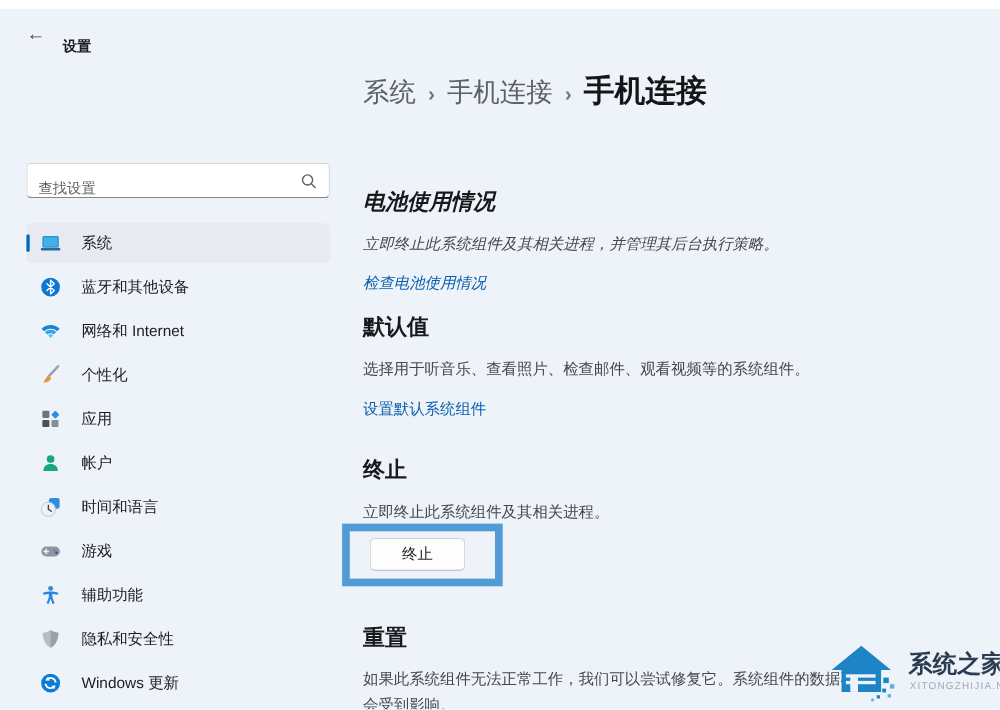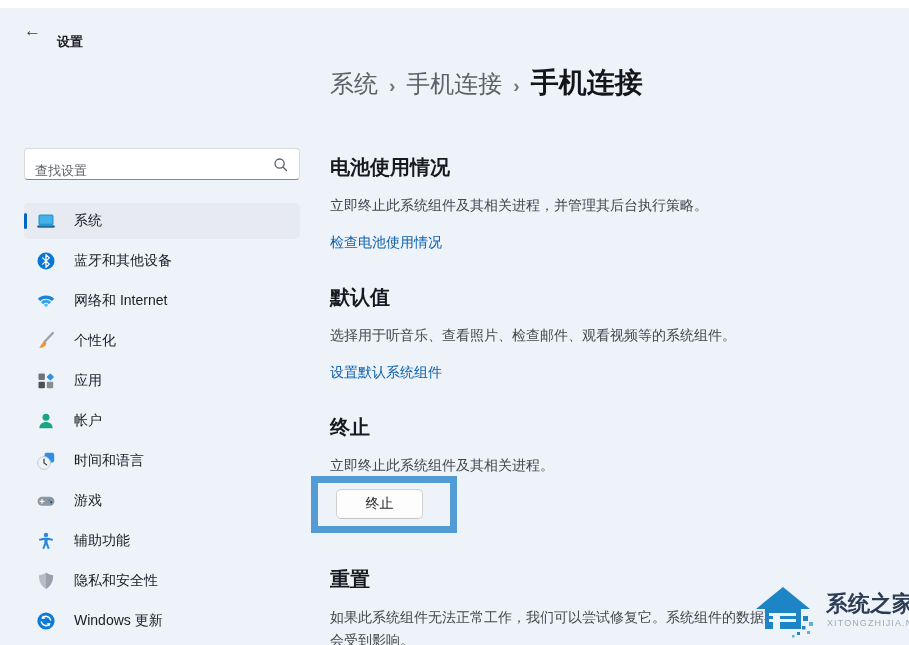--- a/index.html
+++ b/index.html
@@ -57,21 +57,21 @@
   }
   .crumb { font-size:24px; color:#5d6168; font-weight:400; cursor:pointer; }
   .crumb-sep { font-size:19px; color:#70747b; margin:0 11px; }
   .crumb-current { font-size:28px; color:#141518; font-weight:700; }
 
   
   .sec { position:absolute; left:330px; width:565px; }
   .sec h2 { font-size:20px; font-weight:700; color:#17191d; margin:0 0 13px; }
   .sec p  { font-size:14px; color:#44474d; margin:0 0 16px; line-height:23px; }
   .sec .link { font-size:14px; color:var(--link,#0c5fad); cursor:pointer; display:inline-block; }
-  .sec-battery   { top:154px; }
+  .sec-battery   { top:170px;font-style:italic; }
   .sec-defaults  { top:284px; }
   .sec-terminate { top:414px; }
   .sec-reset     { top:566px; }
   .sec-reset p { margin:0; }
 
   
   .highlight-box {
     position:absolute; left:311px; top:476px; width:146px; height:57px;
     border:7px solid var(--highlight_box,#539bd5);
   }

